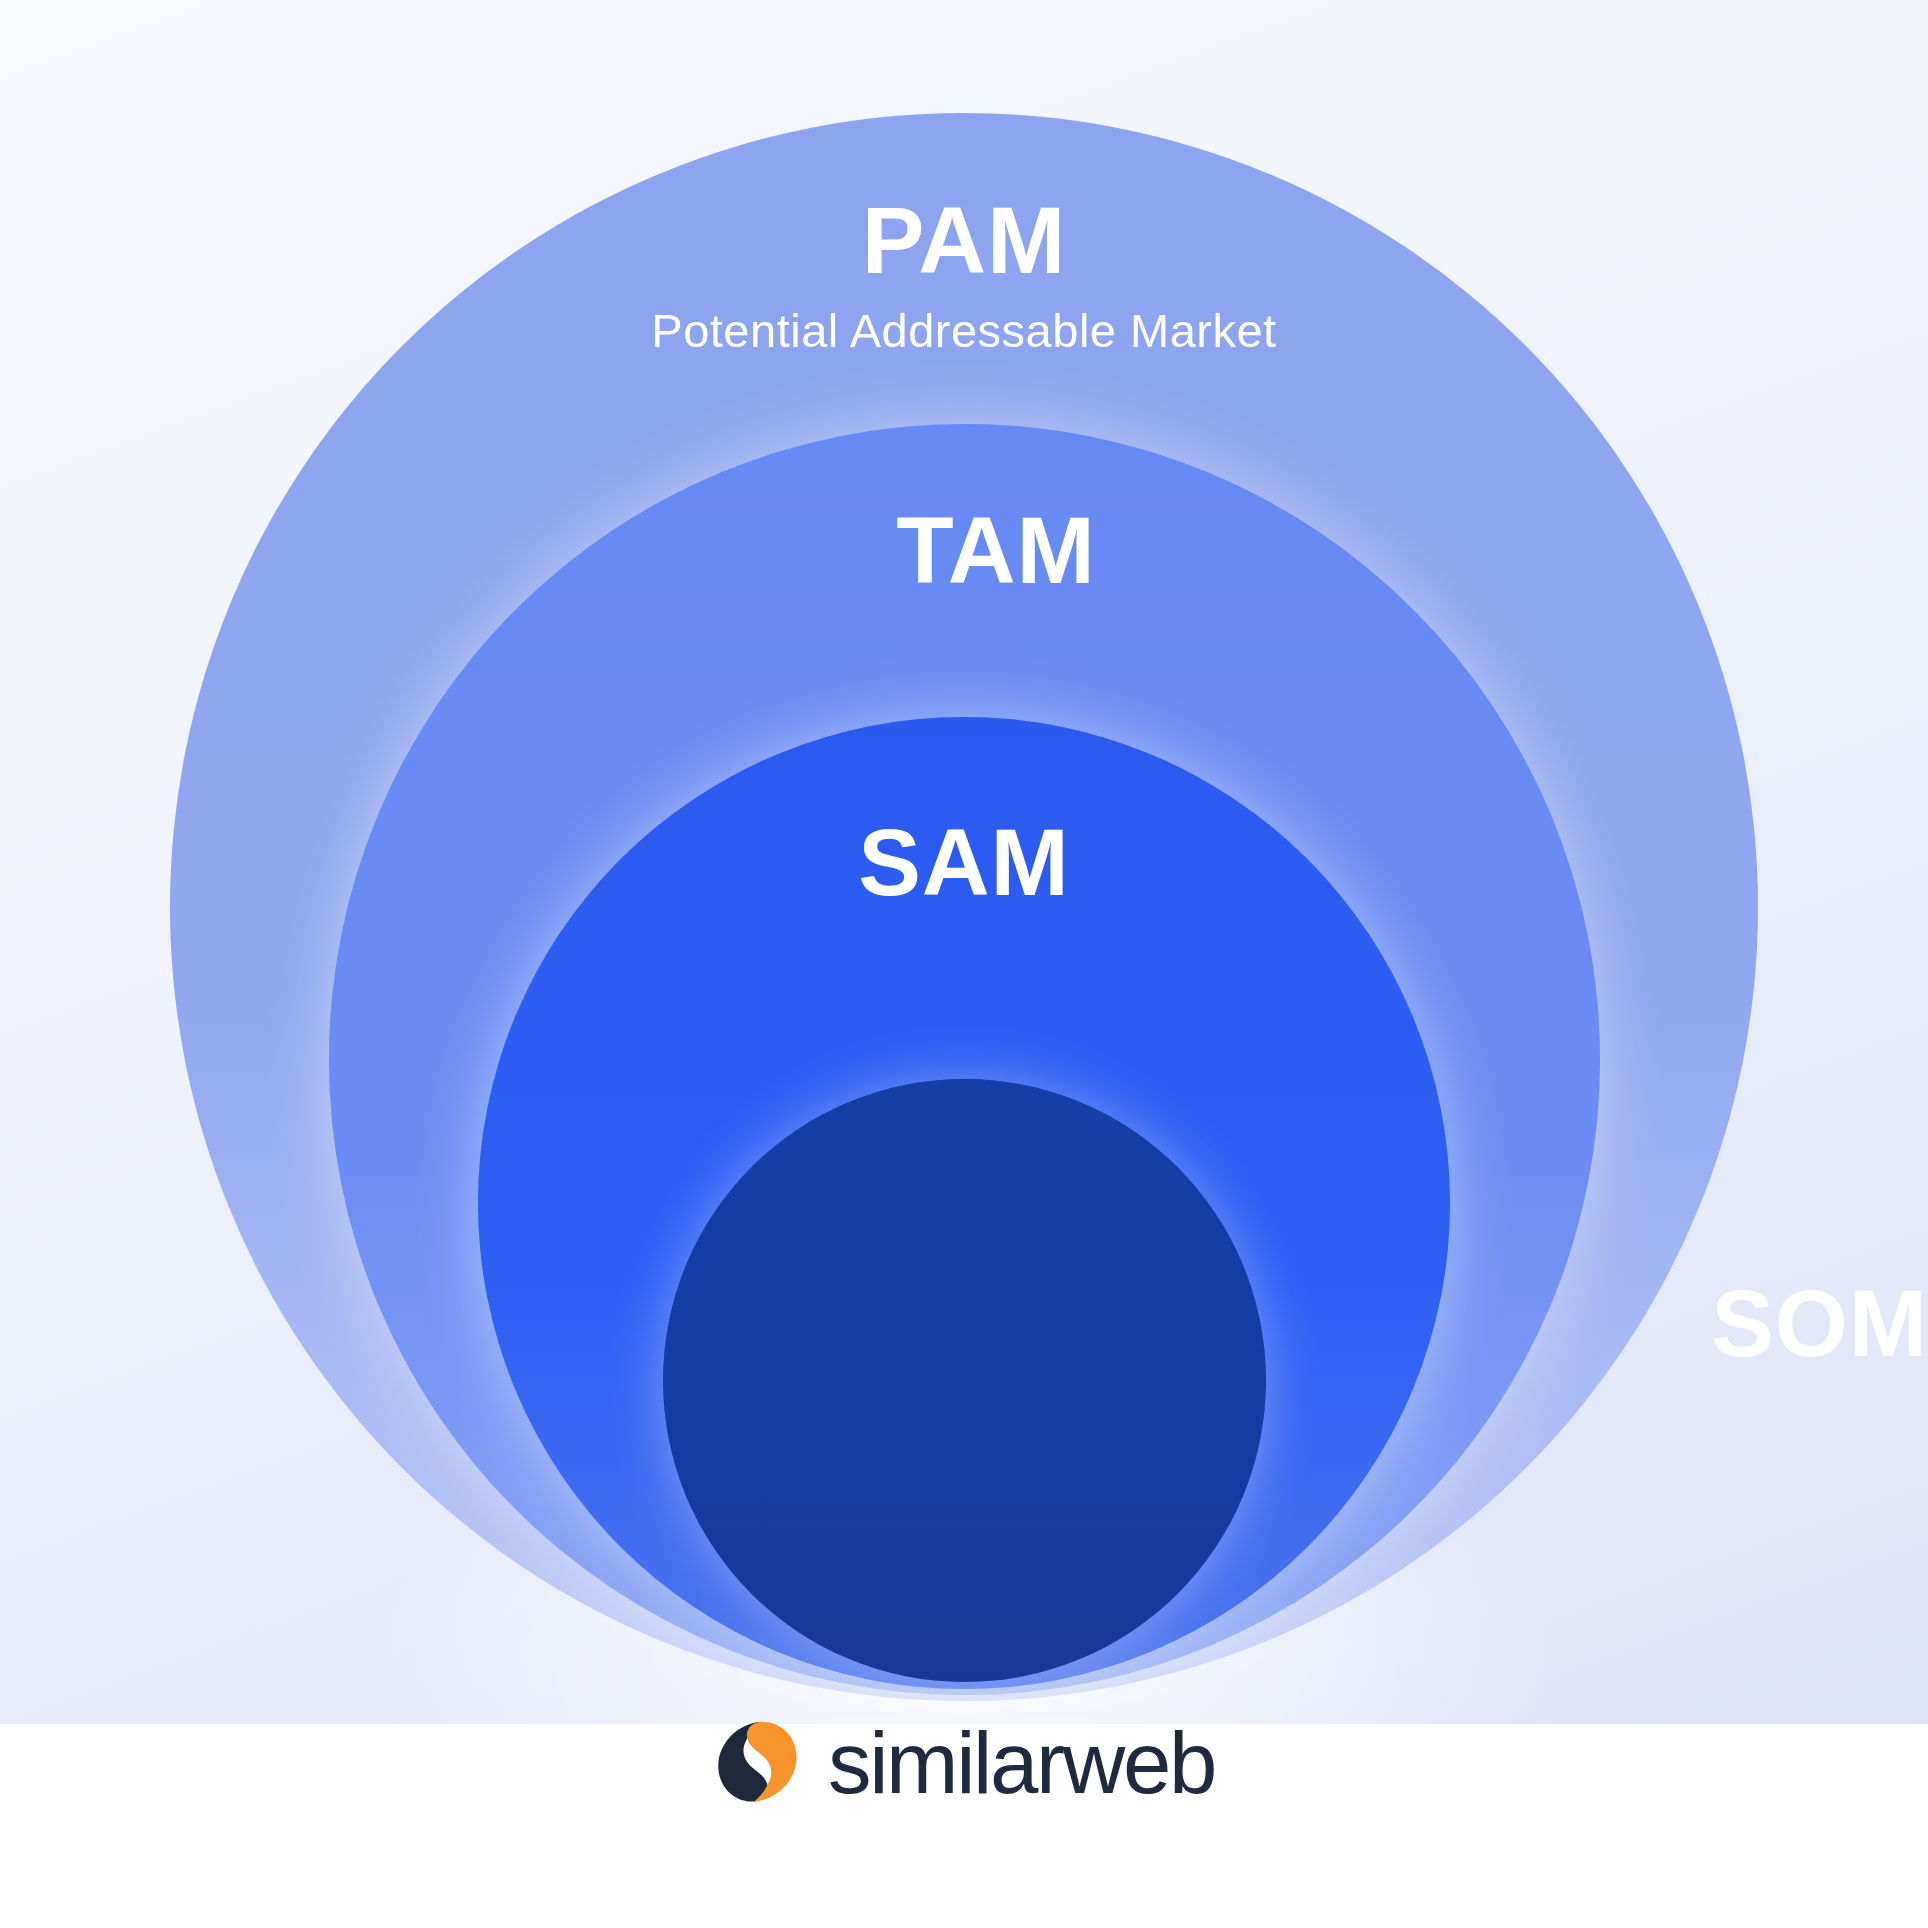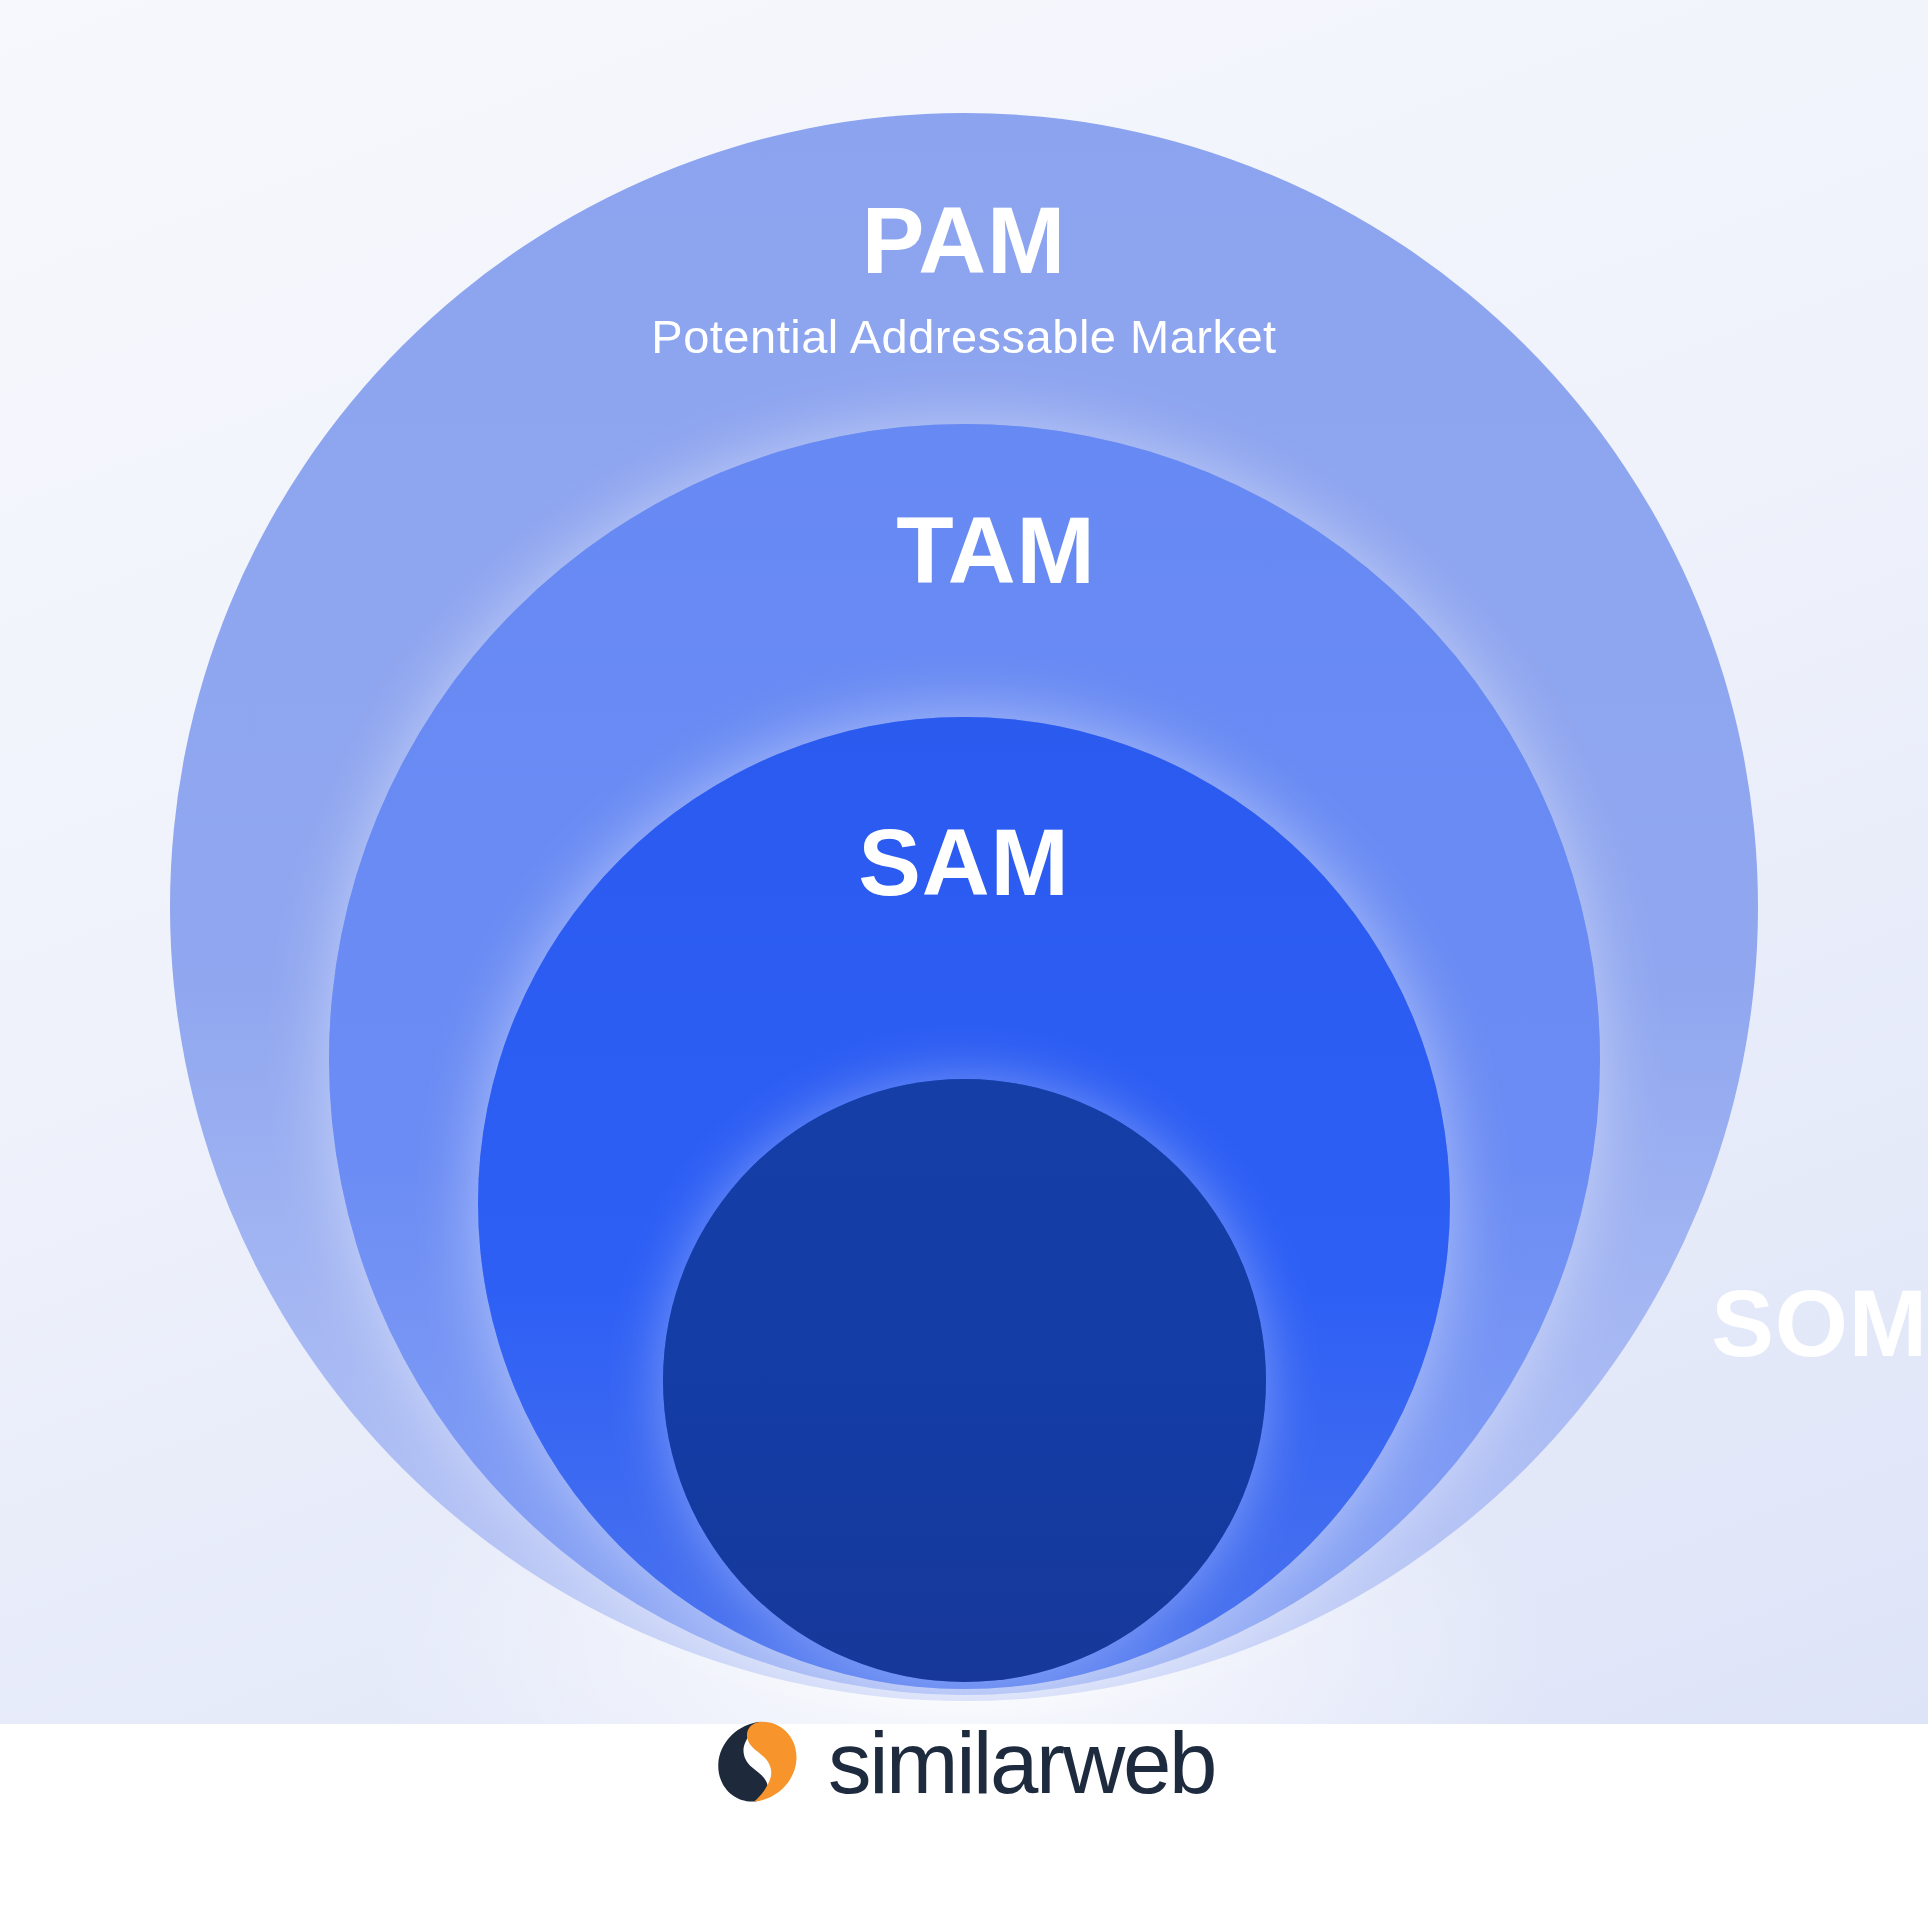--- a/index.html
+++ b/index.html
@@ -44,21 +44,21 @@
     text-align: center;
     color: #FFFFFF;
   }
   .label .abbr {
     font-size: 94px;
     line-height: 94px;
     font-weight: 700;
     letter-spacing: 0.9px;
   }
   .label .sub {
-    margin-top: 19px;
+    margin-top: 13px;
     font-size: 47px;
     line-height: 60px;
     font-weight: 400;
     letter-spacing: 0.5px;
   }
   .label-pam { top: 194px; }
   .label-tam { top: 504px; padding-left: 32px; }
   .label-sam { top: 816px; }
   .label-som { top: 1277px; text-align: right; }
   .logo {

